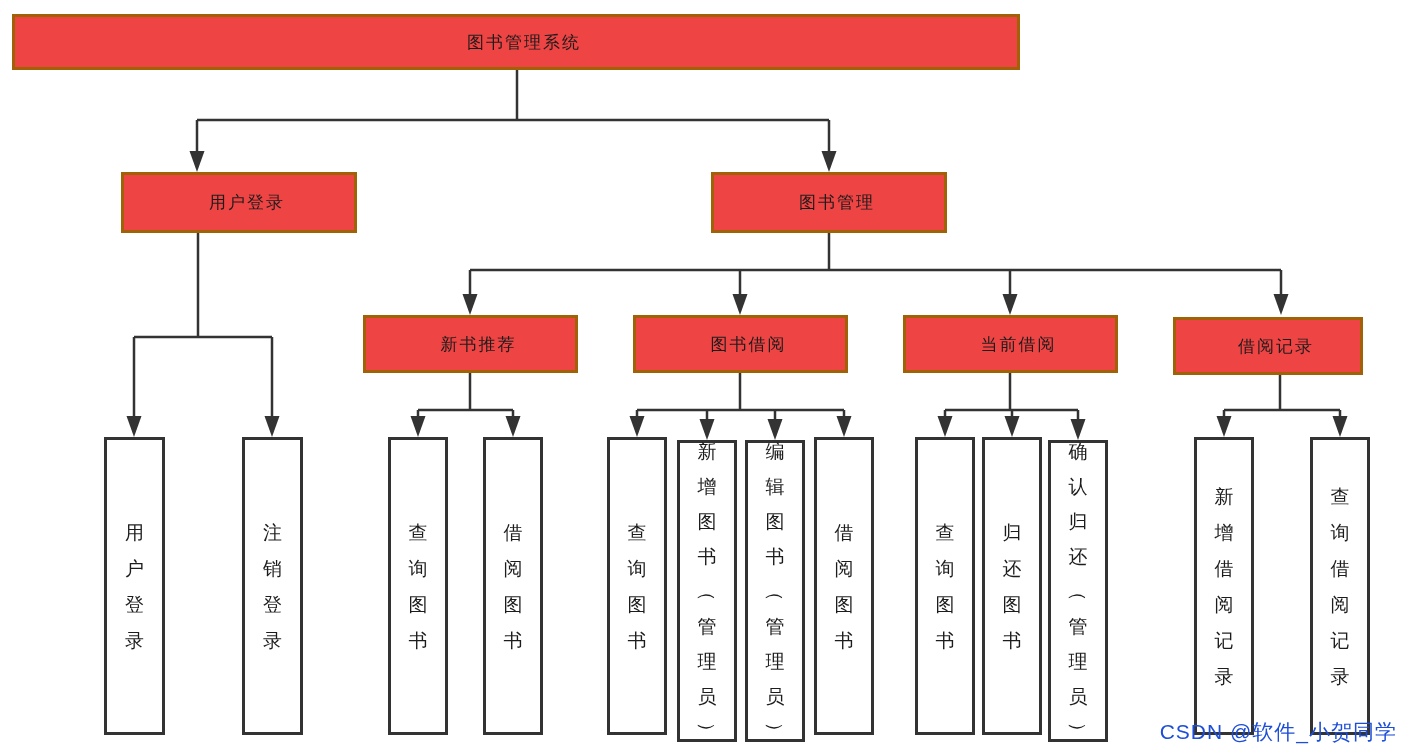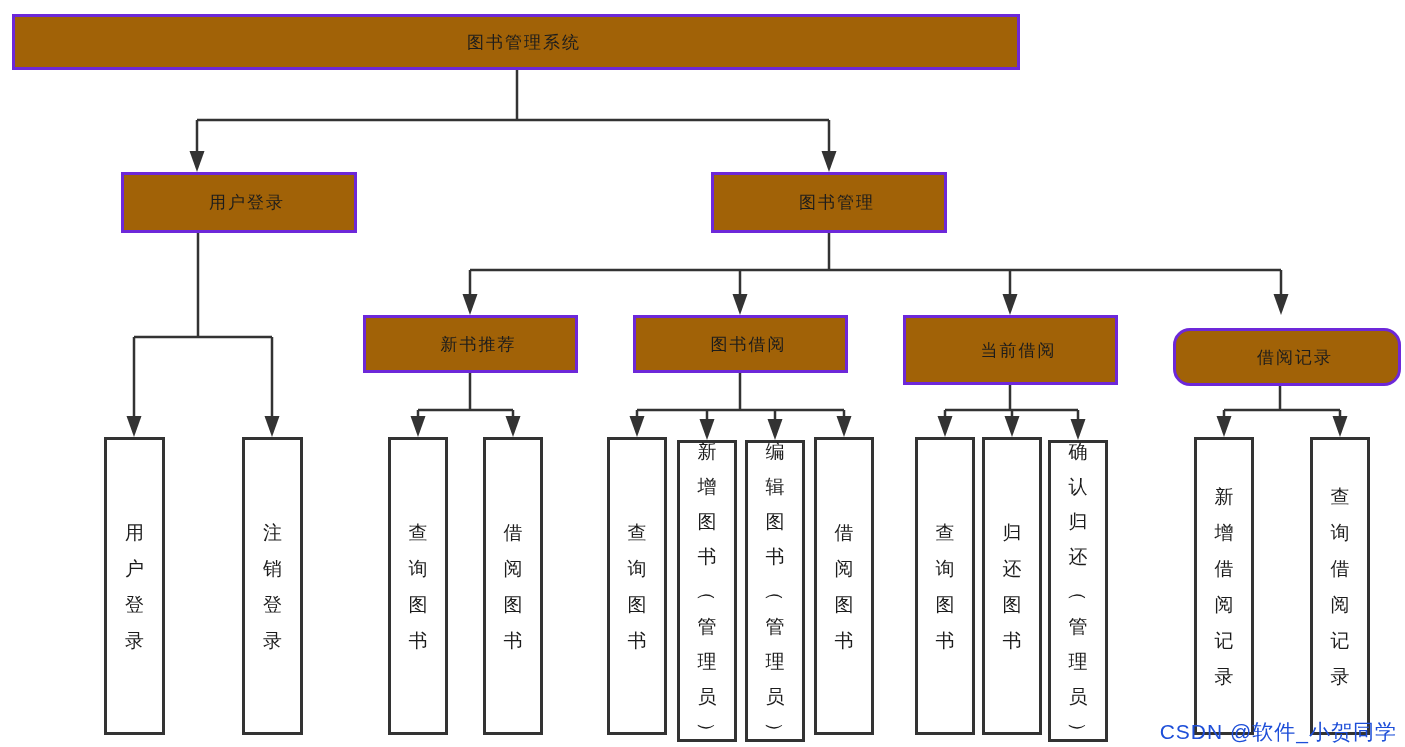--- a/index.html
+++ b/index.html
@@ -13,22 +13,22 @@
     width: 1405px; height: 747px;
     background: #ffffff;
   }
   svg.connectors {
     position: absolute; left: 0; top: 0;
     width: 1405px; height: 747px;
     pointer-events: none;
   }
   .hnode {
     position: absolute;
-    border: 3px solid #6d28d9;
-    background: #a16207;
+    border: 3px solid #a16207;
+    background: #ef4444;
     display: flex; align-items: center; justify-content: center;
     font-size: 17px; letter-spacing: 2px;
     color: #1c1c1c;
     z-index: 2;
     padding-left: 16px;
   }
   .leaf {
     position: absolute;
     border: 3px solid #333333;
     background: #ffffff;
@@ -132,22 +132,22 @@
     </g>
   </svg>
 
   <div class="hnode" style="left:12px; top:14px; width:1008px; height:56px;">图书管理系统</div>
 
   <div class="hnode" style="left:80px; top:172px; width:236px; height:61px;margin-left:41px;">用户登录</div>
   <div class="hnode" style="left:711px; top:172px; width:236px; height:61px;">图书管理</div>
 
   <div class="hnode" style="left:363px; top:315px; width:215px; height:58px;">新书推荐</div>
   <div class="hnode" style="left:633px; top:315px; width:215px; height:58px;">图书借阅</div>
-  <div class="hnode" style="left:903px; top:315px; width:215px; height:70px;">当前借阅</div>
-  <div class="hnode" style="left:1173px; top:328px; width:228px; height:58px;border-radius:17px;">借阅记录</div>
+  <div class="hnode" style="left:903px; top:315px; width:215px; height:58px;">当前借阅</div>
+  <div class="hnode" style="left:1173px; top:317px; width:190px; height:58px;">借阅记录</div>
 
   <div class="leaf v-label" style="left:104px; top:437px; width:61px; height:298px;">
       <span class="vchar">用</span>
       <span class="vchar">户</span>
       <span class="vchar">登</span>
       <span class="vchar">录</span>
     </div>
   <div class="leaf v-label" style="left:242px; top:437px; width:61px; height:298px;">
       <span class="vchar">注</span>
       <span class="vchar">销</span>

